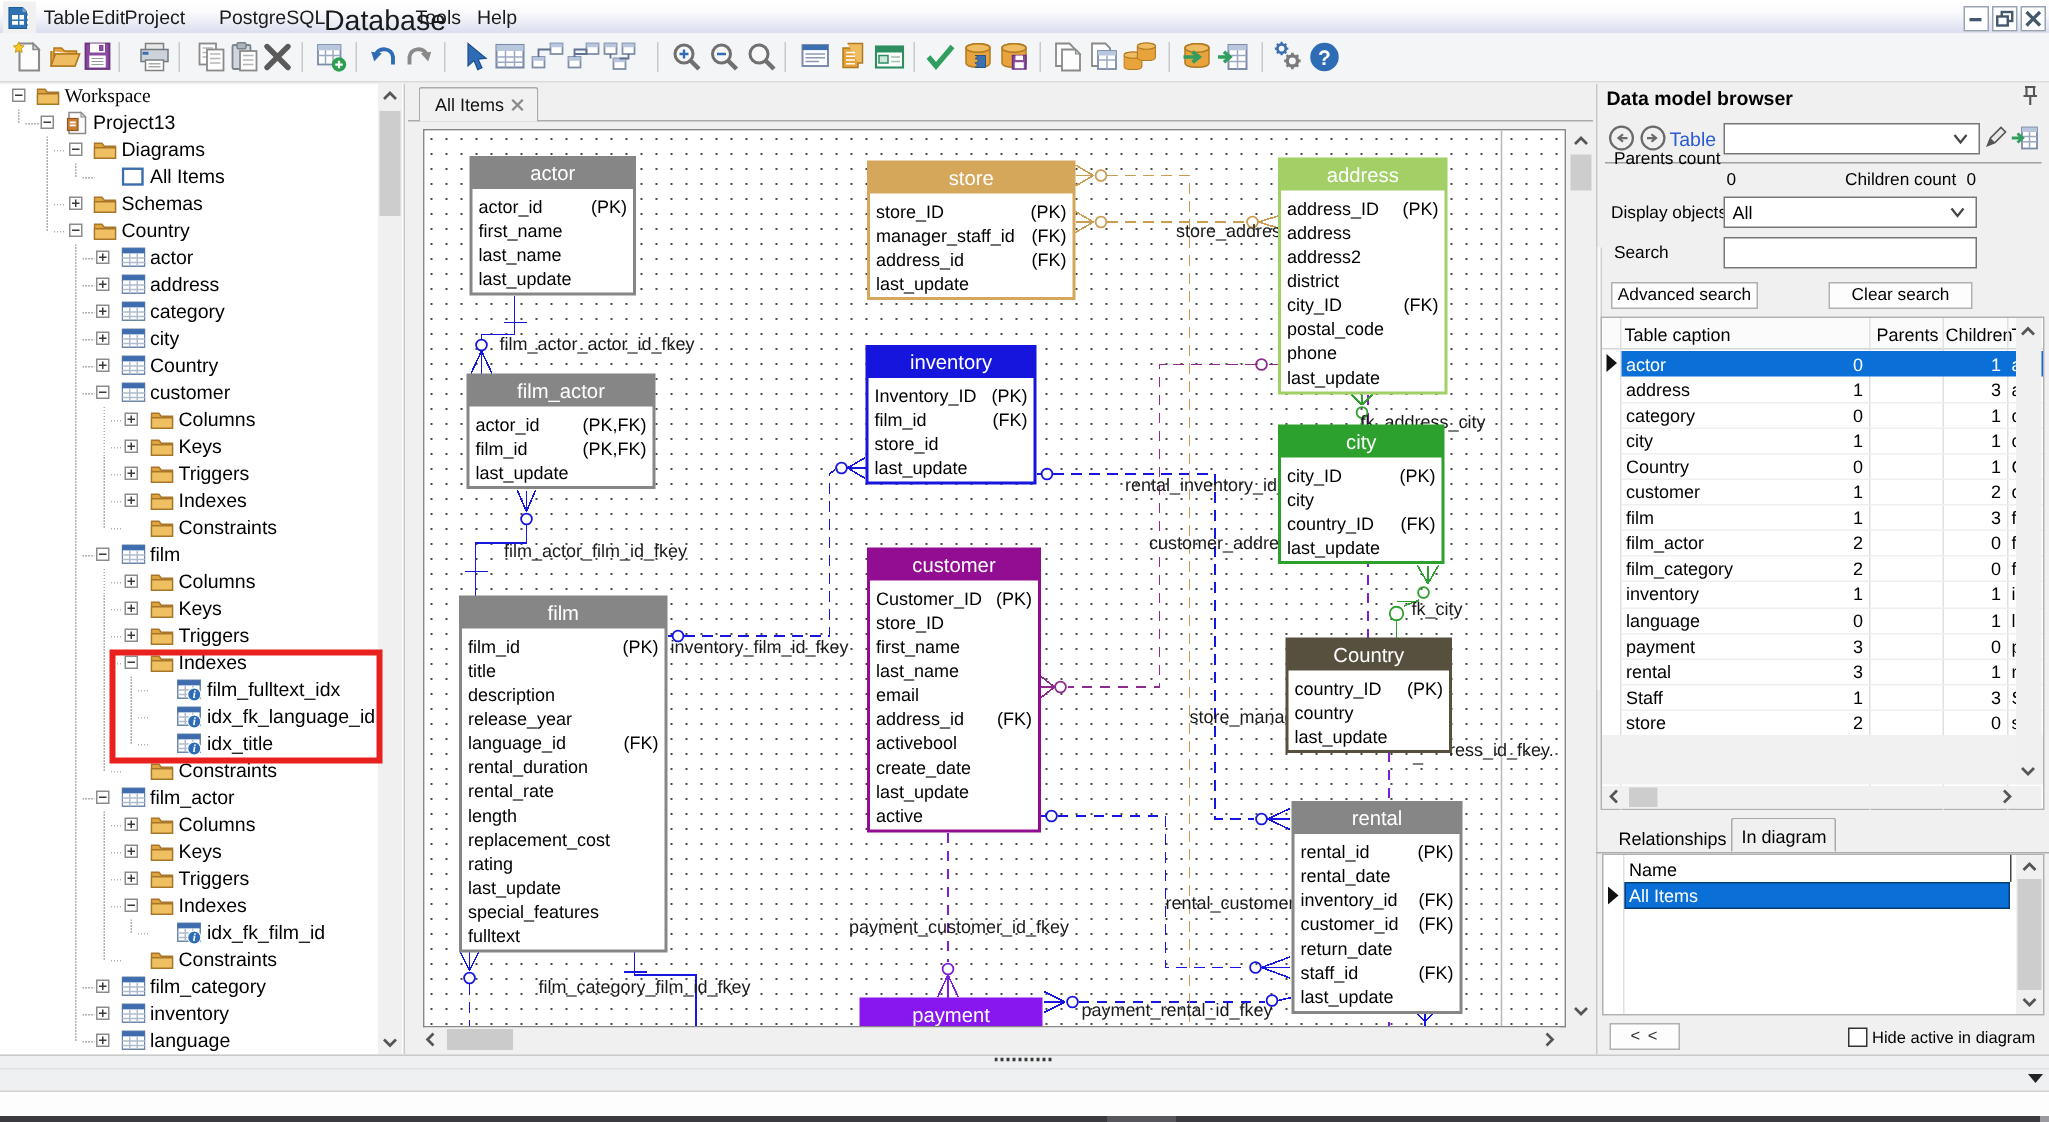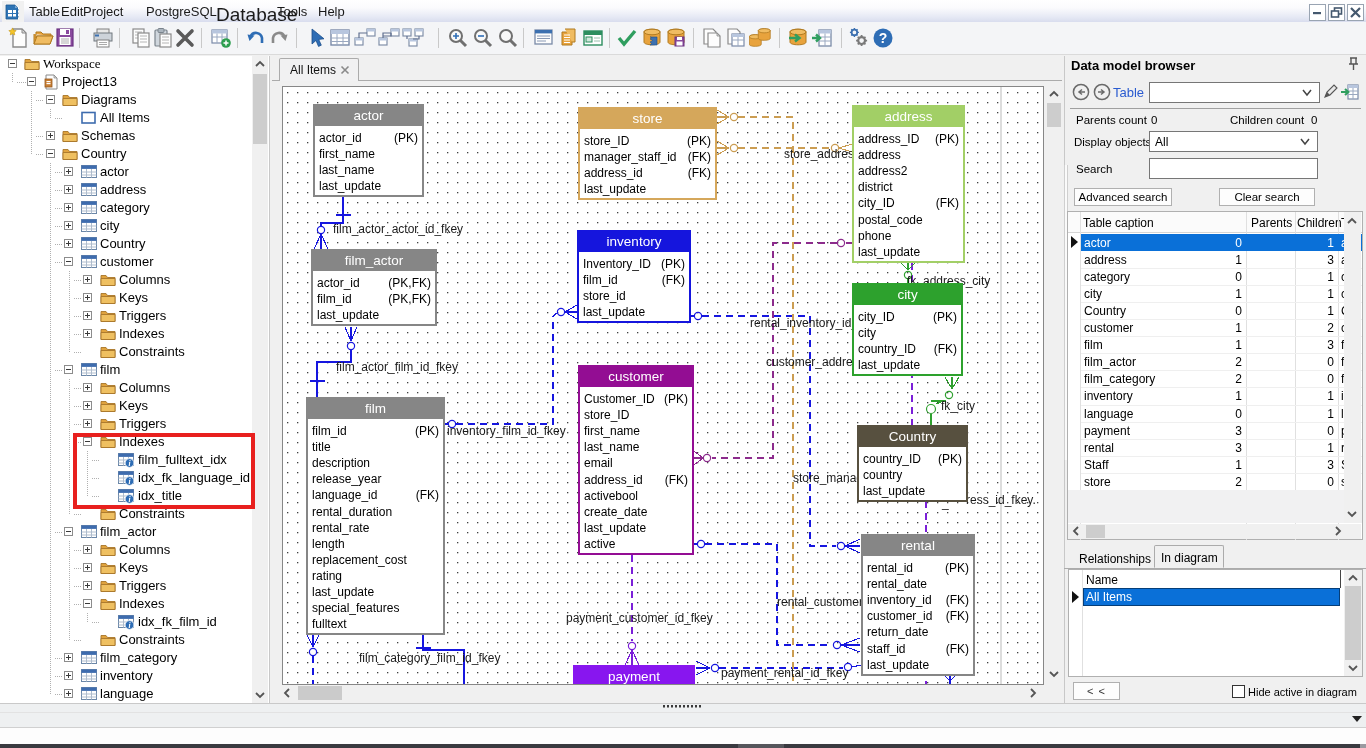--- a/index.html
+++ b/index.html
@@ -821,21 +821,21 @@
       <path d="M2 14 L4 9 L11 2 L14 5 L7 12 z" fill="#e8e8e8" stroke="#555" stroke-width="1.1"></path>
       <path d="M2 14 L4 9 l3 3 z" fill="#555"></path>
     </svg>
     <svg class="ab" style="left:1341px;top:83px;" width="18" height="18" viewBox="0 0 18 18">
       <rect x="7" y="2" width="10" height="14" fill="#fff" stroke="#7a8aa8" stroke-width="1.2"></rect>
       <rect x="7" y="2" width="10" height="3" fill="#b8c6de"></rect>
       <path d="M7 8 h10 M7 11.5 h10 M12 5 v11" stroke="#9aa8c0"></path>
       <path d="M0 9 h6 M4 6 l3.4 3 L4 12" fill="none" stroke="#2f9e5f" stroke-width="2"></path>
     </svg>
     <div class="ab" style="left:1070px;top:108px;width:291px;height:1px;background:#a0a0a0;"></div>
-    <div class="txt" style="left:1076px;top:114px;font-size:11.5px;color:#000;text-align:right;">Parents count</div>
+    <div class="txt" style="left:1076px;top:100px;font-size:11.5px;color:#000;text-align:right;">Parents count</div>
     <div class="txt" style="left:1151px;top:114px;font-size:11.5px;color:#000;">0</div>
     <div class="txt" style="left:1230px;top:114px;font-size:11.5px;color:#000;">Children count</div>
     <div class="txt" style="left:1311px;top:114px;font-size:11.5px;color:#000;">0</div>
     <div class="txt" style="left:1074px;top:136px;font-size:11.5px;color:#000;">Display objects</div>
     <div class="ab" style="left:1149px;top:131px;width:169px;height:21px;background:#fff;border:1px solid #767676;"></div>
     <div class="txt" style="left:1155px;top:135px;font-size:12px;color:#000;">All</div>
     <svg class="ab" style="left:1298px;top:137px;" width="14" height="10" viewBox="0 0 14 10">
       <path d="M3 2 L7 7 L11 2" fill="none" stroke="#444" stroke-width="1.5"></path>
     </svg>
     <div class="txt" style="left:1076px;top:163px;font-size:11.5px;color:#000;">Search</div>

